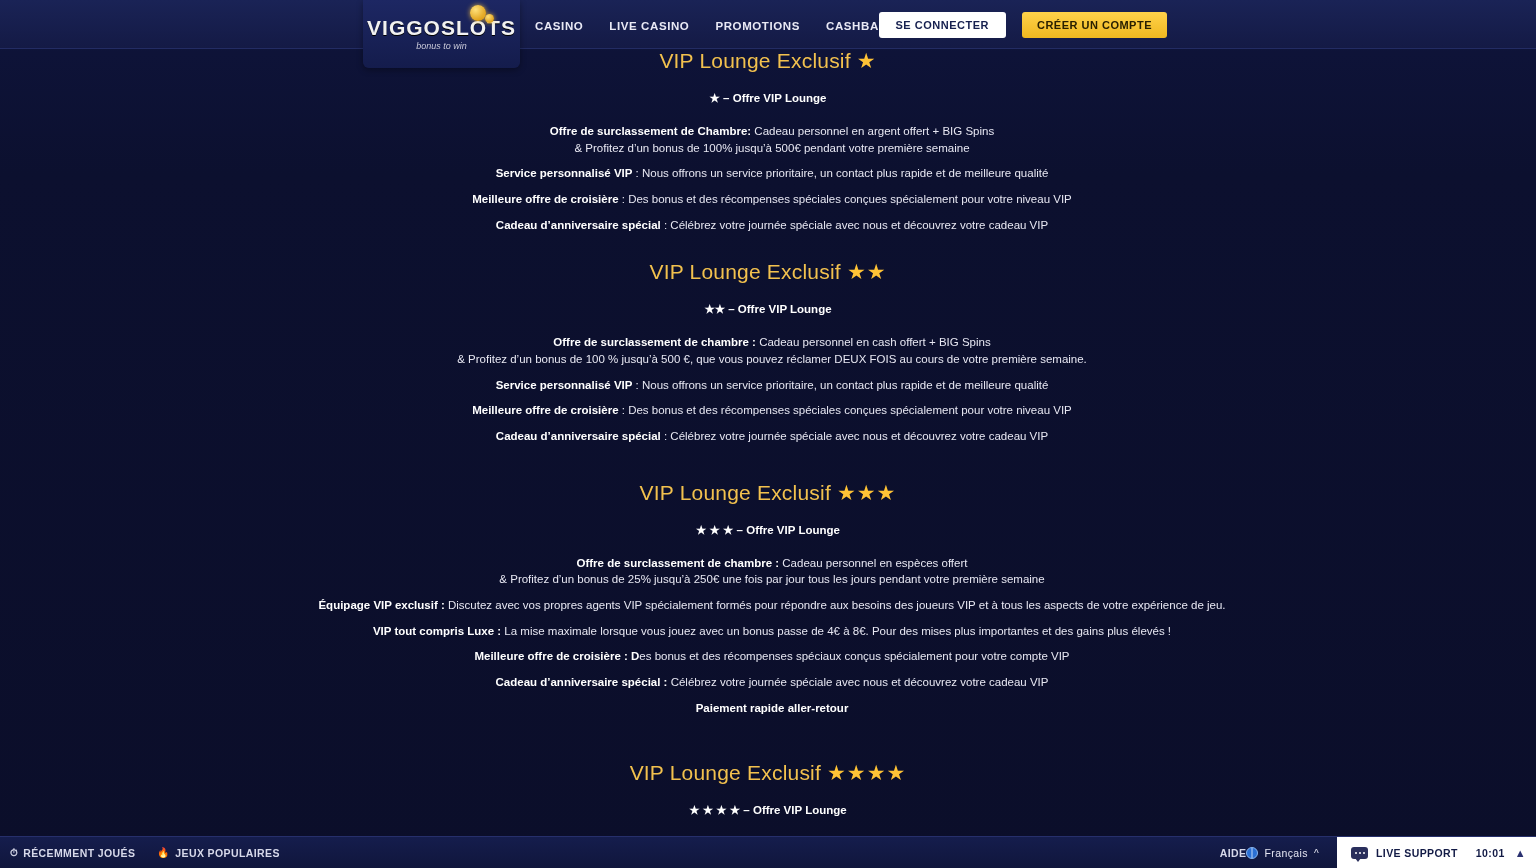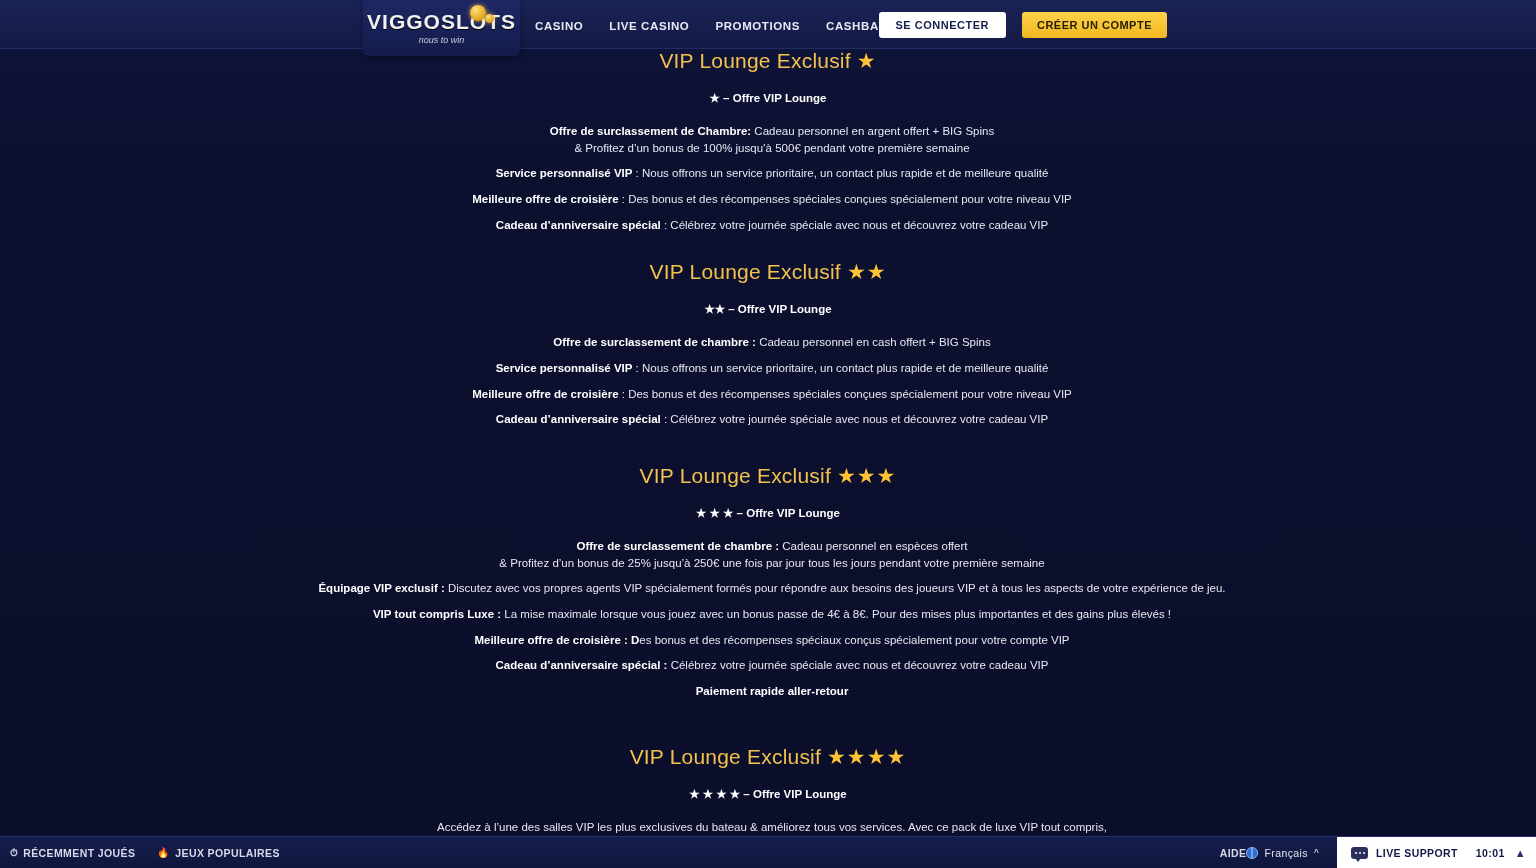--- a/index.html
+++ b/index.html
@@ -20,21 +20,21 @@
   
   .header {
     position: absolute; top: 0; left: 0; right: 0; height: 49px;
     background: linear-gradient(180deg,#1a2356 0%, #141a45 100%);
     border-bottom: 1px solid #232c63;
     display: flex; align-items: center;
     z-index: 20;
   }
   .logo-box {
     position: absolute; left: 363px; top: 0;
-    width: 157px; height: 56px;
+    width: 157px; height: 68px;
     background: linear-gradient(180deg,#1d2763 0%, #141c4c 100%);
     border-bottom-left-radius: 6px; border-bottom-right-radius: 6px;
     display: flex; flex-direction: column; align-items: center; justify-content: center;
     box-shadow: 0 2px 6px rgba(0,0,0,.35);
   }
   .logo-main {
     font-size: 21px; font-weight: bold; letter-spacing: 1px;
     color: #f2f2f2; line-height: 1;
     text-shadow: 0 1px 0 #000;
   }
@@ -171,21 +171,21 @@
 </head>
 <body>
 
 <div class="page">
 
   <div class="header">
     <div class="logo-box">
       <div class="logo-coin"></div>
       <div class="logo-coin small"></div>
       <div class="logo-main">VIGGOSLOTS</div>
-      <div class="logo-sub">nous to win</div>
+      <div class="logo-sub">bonus to win</div>
     </div>
 
     <nav class="nav">
       <a>CASINO</a>
       <a>LIVE CASINO</a>
       <a>PROMOTIONS</a>
       <a>CASHBACK</a>
       <a class="active">VIP</a>
     </nav>
 
@@ -230,20 +230,23 @@
     <div class="tier">
       <h2 class="tier-title">
         <span>VIP Lounge Exclusif</span>
         <span class="stars">★★</span>
       </h2>
       <div class="sp-lg"></div>
       <p class="tier-sub">★★  –  Offre VIP Lounge</p>
       <div class="sp-lg"></div>
       <p class="line">
         <b>Offre de surclassement de chambre :</b><span> Cadeau personnel en cash offert + BIG Spins</span>
+      </p>
+      <p class="line">
+        <span>&amp; Profitez d’un bonus de 100 % jusqu’à 500 €, que vous pouvez réclamer DEUX FOIS au cours de votre première semaine.</span>
       </p>
       <div class="sp"></div>
       <p class="line">
         <b>Service personnalisé VIP</b><span> : Nous offrons un service prioritaire, un contact plus rapide et de meilleure qualité</span>
       </p>
       <div class="sp"></div>
       <p class="line">
         <b>Meilleure offre de croisière</b><span> : Des bonus et des récompenses spéciales conçues spécialement pour votre niveau VIP</span>
       </p>
       <div class="sp"></div>

